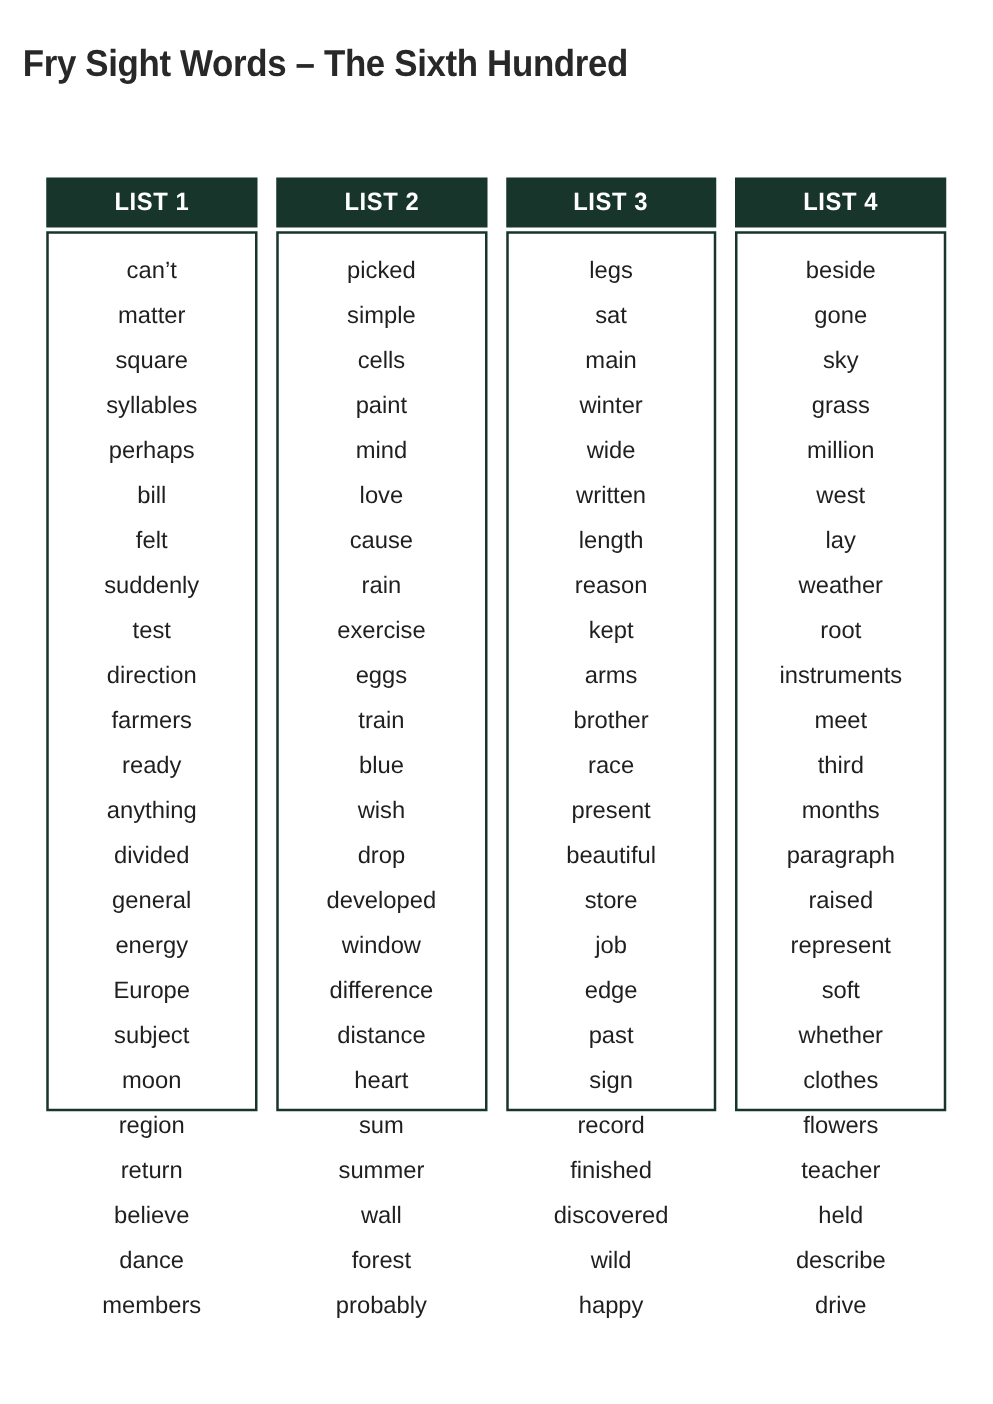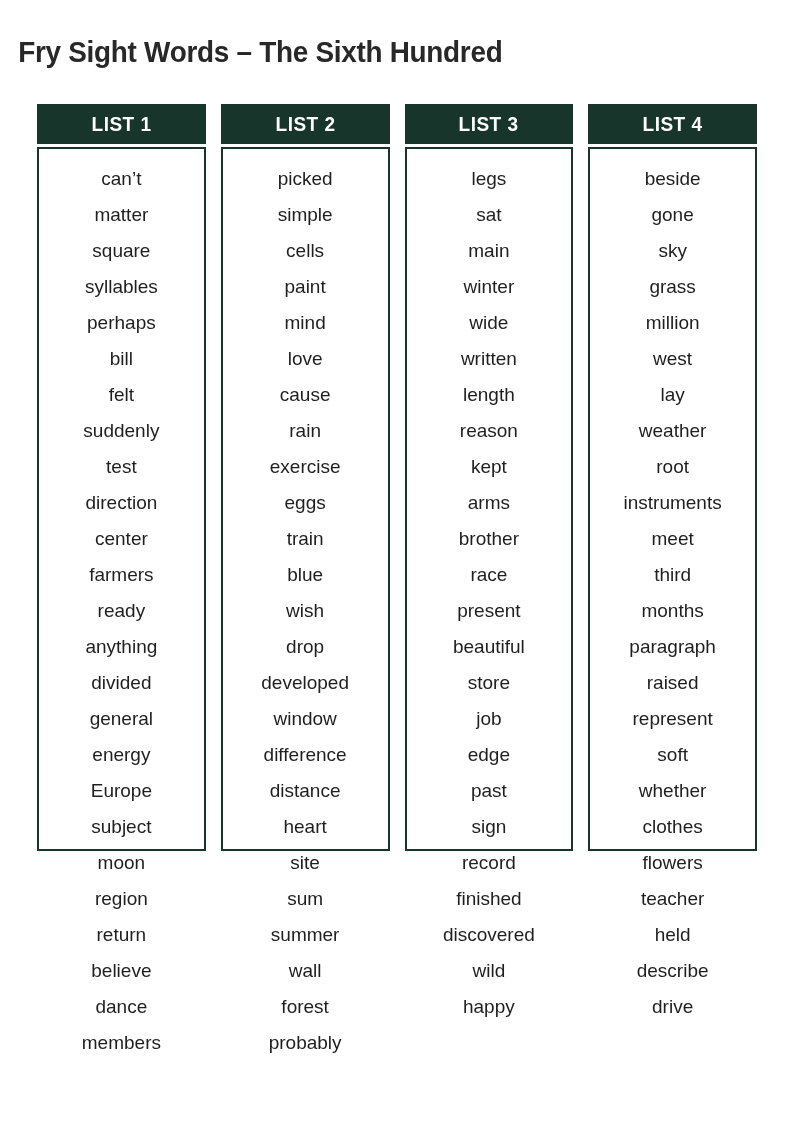--- a/index.html
+++ b/index.html
@@ -30,21 +30,21 @@
     letter-spacing: -0.3px;
     transform: scaleX(0.93);
     white-space: nowrap;
   }
   .word-lists {
     display: flex;
     gap: 15px;
     padding: 0 37px;
     margin-top: 34px;
   }
-  .list-col { flex: 1; }
+  .list-col { flex: 1; margin-top: 38px; }
   .list-header {
     background: var(--green);
     height: 40px;
     display: flex;
     align-items: center;
     justify-content: center;
   }
   .list-header-label {
     display: inline-block;
     color: var(--header-text);
@@ -86,21 +86,20 @@
         <div class="word">can’t</div>
         <div class="word">matter</div>
         <div class="word">square</div>
         <div class="word">syllables</div>
         <div class="word">perhaps</div>
         <div class="word">bill</div>
         <div class="word">felt</div>
         <div class="word">suddenly</div>
         <div class="word">test</div>
         <div class="word">direction</div>
-        <div class="word">center</div>
         <div class="word">farmers</div>
         <div class="word">ready</div>
         <div class="word">anything</div>
         <div class="word">divided</div>
         <div class="word">general</div>
         <div class="word">energy</div>
         <div class="word">Europe</div>
         <div class="word">subject</div>
         <div class="word">moon</div>
         <div class="word">region</div>
@@ -128,21 +127,20 @@
         <div class="word">eggs</div>
         <div class="word">train</div>
         <div class="word">blue</div>
         <div class="word">wish</div>
         <div class="word">drop</div>
         <div class="word">developed</div>
         <div class="word">window</div>
         <div class="word">difference</div>
         <div class="word">distance</div>
         <div class="word">heart</div>
-        <div class="word">site</div>
         <div class="word">sum</div>
         <div class="word">summer</div>
         <div class="word">wall</div>
         <div class="word">forest</div>
         <div class="word">probably</div>
       </div>
   </section>
 
   <section class="list-col">
     <div class="list-header">

